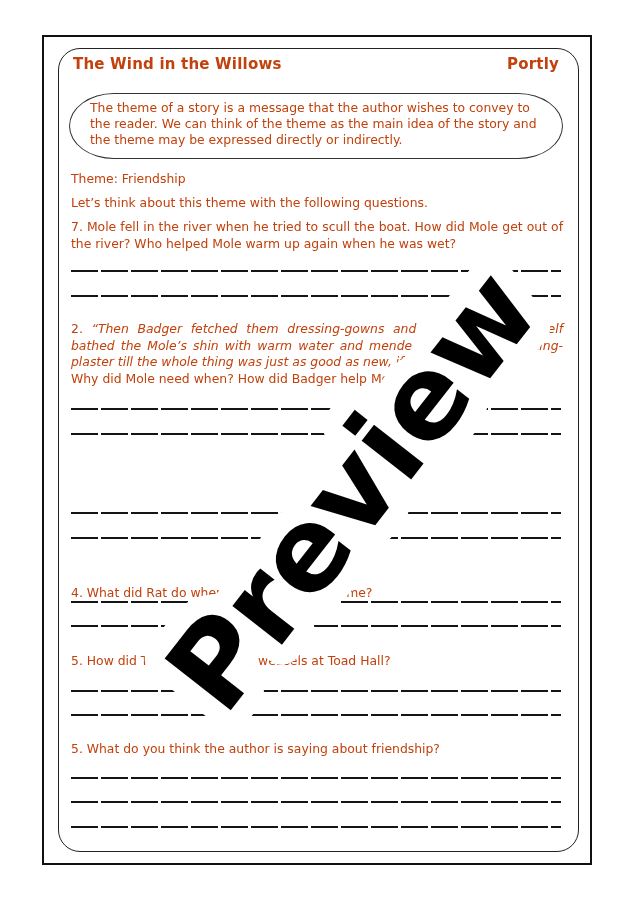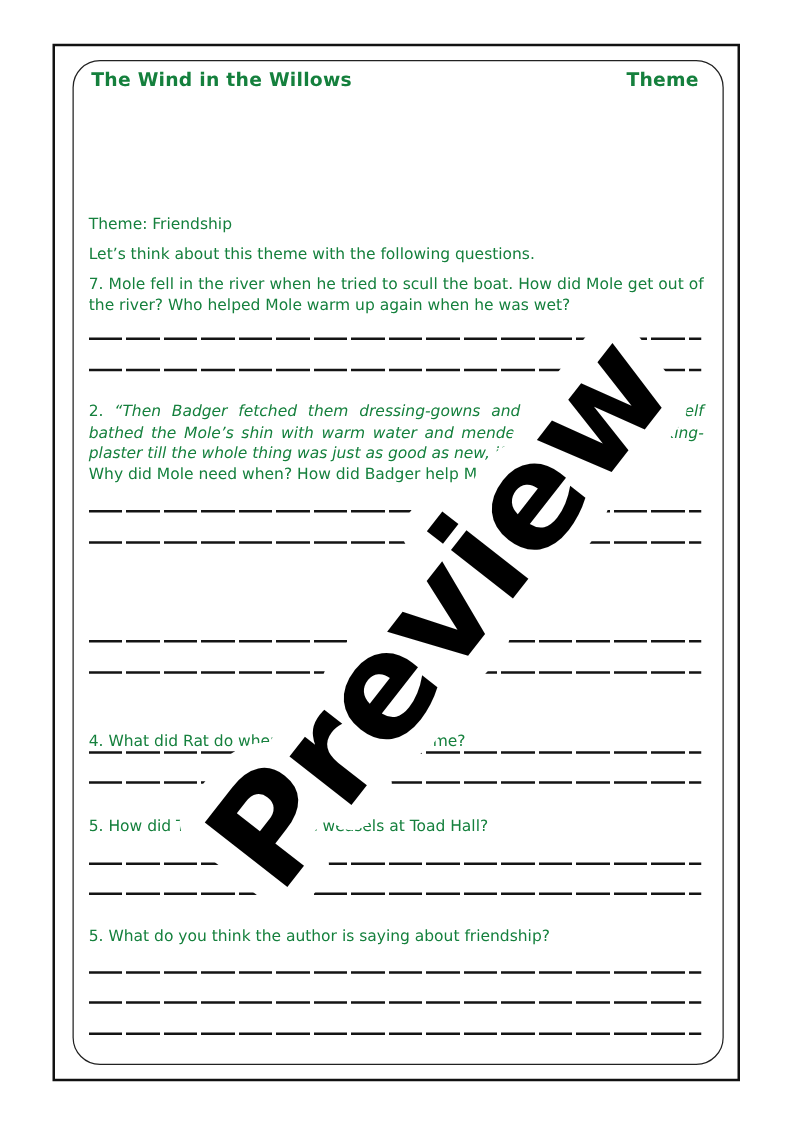--- a/index.html
+++ b/index.html
@@ -1,18 +1,18 @@
 <!DOCTYPE html>
 <html><head>
 <meta charset="utf-8">
 <style>
   html,body{margin:0;padding:0;background:#ffffff;}
   #page{
     position:relative;width:634px;height:899px;background:#ffffff;overflow:hidden;
-    font-family:"DejaVu Sans","Liberation Sans",sans-serif;color:#15803d;
+    font-family:"DejaVu Sans","Liberation Sans",sans-serif;color:#c2410c;
   }
   
   #outer-frame{
     position:absolute;left:42px;top:35px;width:546px;height:826px;
     border:2px solid #111;
   }
   
   #card{
     position:absolute;left:58px;top:48px;width:519px;height:802px;
     border:1.5px solid #222;border-radius:22px;
@@ -40,22 +40,25 @@
 </head>
 <body>
 
 <div id="page">
 
   <div id="outer-frame"></div>
 
   <div id="card">
 
     <div id="hdr-title" class="hdr">The Wind in the Willows</div>
-    <div id="hdr-subject" class="hdr">Theme</div>
+    <div id="hdr-subject" class="hdr">Portly</div>
 
+    <div id="definition-box">
+      <span>The theme of a story is a message that the author wishes to convey to the reader. We can think of the theme as the main idea of the story and the theme may be expressed directly or indirectly.</span>
+    </div>
 
     <p class="para" style="top:146px">Let’s think about this theme with the following questions.</p>
 
     <p class="para" style="top:122px">Theme: Friendship</p>
 
     <p class="para just" style="top:170px">7. Mole fell in the river when he tried to scull the boat. How did Mole get out of the river? Who helped Mole warm up again when he was wet?</p>
     <div class="ans" style="top:221px"></div>
     <div class="ans" style="top:246px"></div>
 
     <p class="para just" style="top:272px"><span>2. </span><i>“Then Badger fetched them dressing-gowns and slippers, and himself bathed the Mole’s shin with warm water and mended the cut with sticking-plaster till the whole thing was just as good as new, if not better.”</i><br><span>Why did Mole need when? How did Badger help Mole?</span></p>

